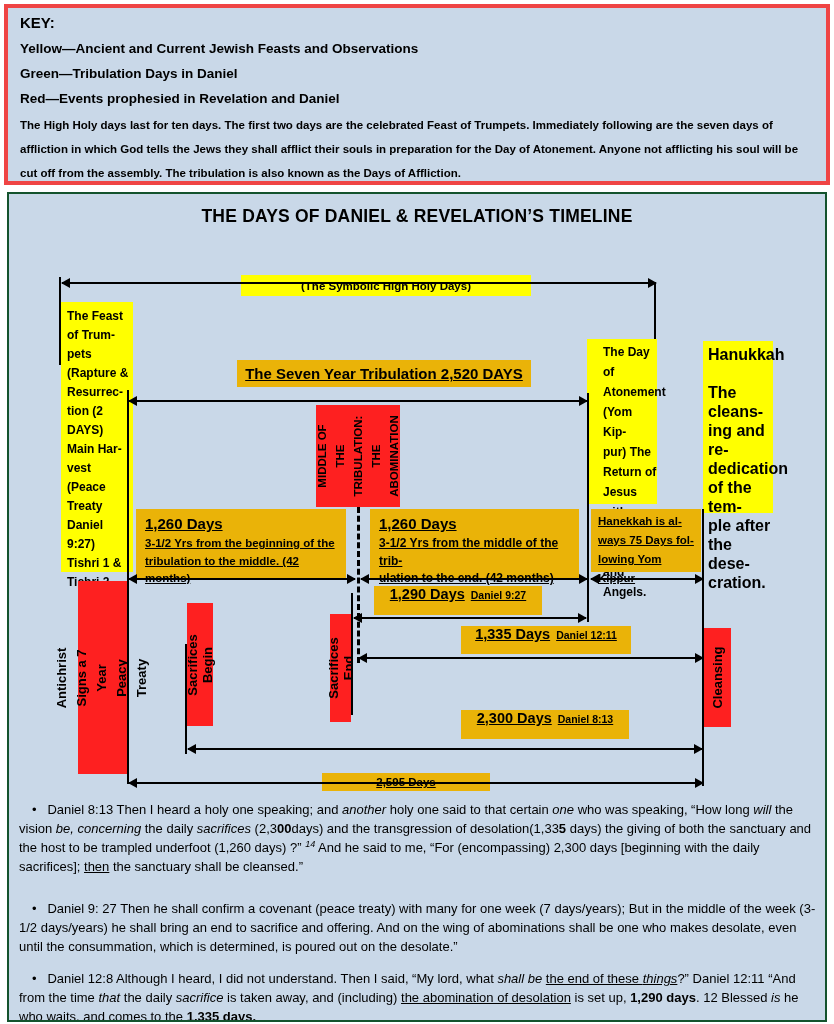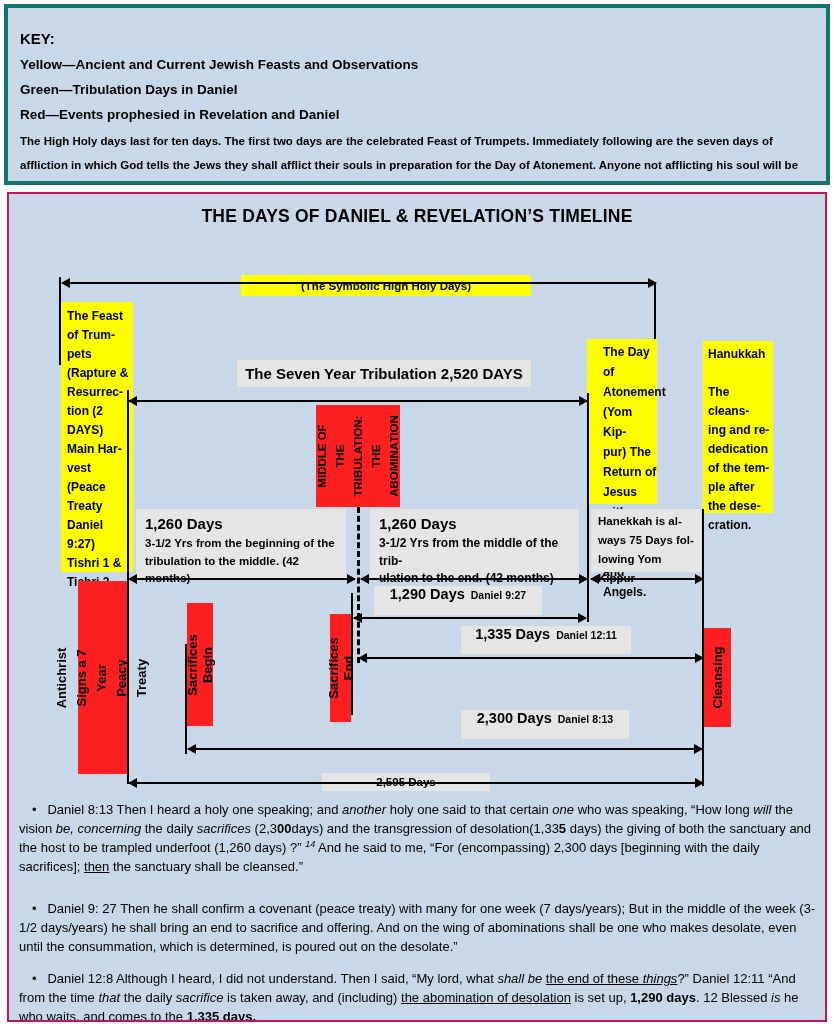--- a/index.html
+++ b/index.html
@@ -1,32 +1,32 @@
 <!DOCTYPE html>
 <html><head>
 <meta charset="utf-8">
 <style>
   html,body{margin:0;padding:0;background:#ffffff;}
   .screen{position:relative;width:834px;height:1024px;background:#ffffff;
           font-family:"Liberation Sans",sans-serif;color:#000;overflow:hidden;}
   
   .key-panel{position:absolute;left:4px;top:4px;width:826px;height:181px;
-             background:#c9d8e8;border:4px solid #0f766e;box-sizing:border-box;
-             padding:20px 12px;overflow:hidden;}
+             background:#c9d8e8;border:4px solid #ef4444;box-sizing:border-box;
+             padding:4px 12px;overflow:hidden;}
   .key-title{font-size:15px;font-weight:bold;margin:2px 0 5px 0;}
   .key-item{font-size:13.5px;font-weight:bold;line-height:25px;}
   .key-note{font-size:11.5px;font-weight:bold;line-height:24px;margin-top:2px;}
   
   .main-panel{position:absolute;left:7px;top:192px;width:820px;height:830px;
-              background:#c9d8e8;border:2px solid #be185d;box-sizing:border-box;overflow:hidden;}
+              background:#c9d8e8;border:2px solid #14532d;box-sizing:border-box;overflow:hidden;}
   .main-panel > *{position:absolute;}
   .diagram-title{left:0;top:12px;width:100%;text-align:center;
                  font-size:17.5px;font-weight:bold;letter-spacing:.2px;}
   .ybox{background:#ffff00;}
-  .gbox{background:#e5e5e5;}
+  .gbox{background:#eab308;text-decoration:underline;}
   .rbox{background:#fe2020;}
   .cbox{display:flex;align-items:center;justify-content:center;text-align:center;font-weight:bold;margin-top:16px;}
   .prebox{white-space:pre-line;font-weight:bold;}
   .rot{display:flex;align-items:center;justify-content:center;}
   .rot > span{display:block;transform:rotate(-90deg);white-space:pre-line;
               text-align:center;font-weight:bold;}
   
   .harrow{height:2px;background:#000;}
   .ah{position:absolute;top:-4px;width:0;height:0;
       border-top:5px solid transparent;border-bottom:5px solid transparent;}
@@ -115,21 +115,21 @@
     <div class="vdash" style="left:348px;top:313px;height:156px;"></div>
 
     <div class="ybox prebox" style="left:578px;top:145px;width:70px;height:165px;font-size:12px;line-height:20px;padding:3px 0 0 16px;box-sizing:border-box;">The Day of
 Atonement
 (Yom Kip-
 pur) The
 Return of
 Jesus with
 the Saints
 and Angels.</div>
-    <div class="ybox prebox" style="left:694px;top:147px;width:70px;height:172px;font-size:12px;line-height:19px;padding:4px 0 0 5px;box-sizing:border-box;">Hanukkah
+    <div class="ybox prebox" style="left:694px;top:147px;width:70px;height:172px;font-size:16px;line-height:19px;padding:4px 0 0 5px;box-sizing:border-box;">Hanukkah
 
 The cleans-
 ing and re-
 dedication
 of the tem-
 ple after
 the dese-
 cration.</div>
     <div class="vl" style="left:578px;top:199px;height:229px;"></div>
     <div class="gbox prebox" style="left:582px;top:315px;width:110px;height:63px;font-size:11.5px;line-height:19px;padding:3px 0 0 7px;box-sizing:border-box;">Hanekkah is al-

